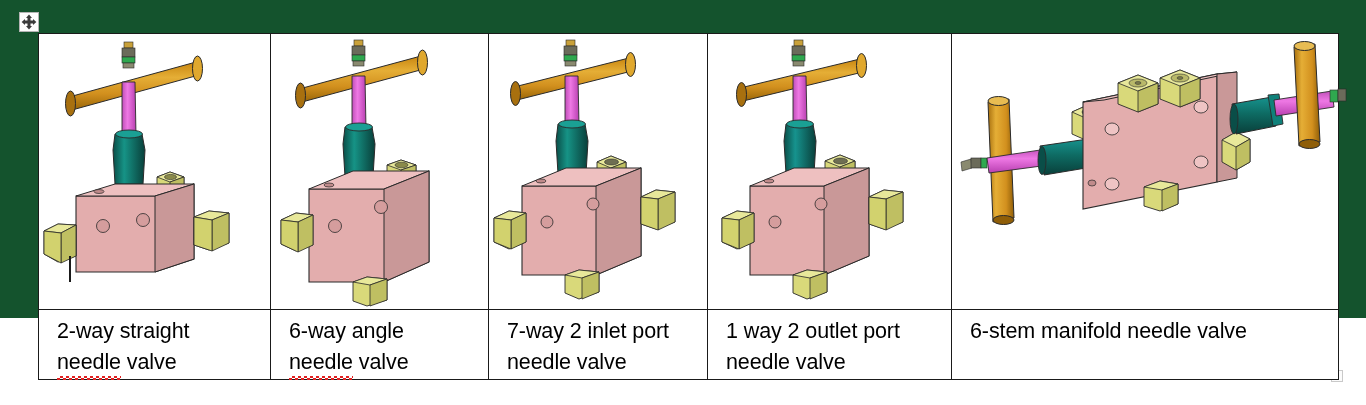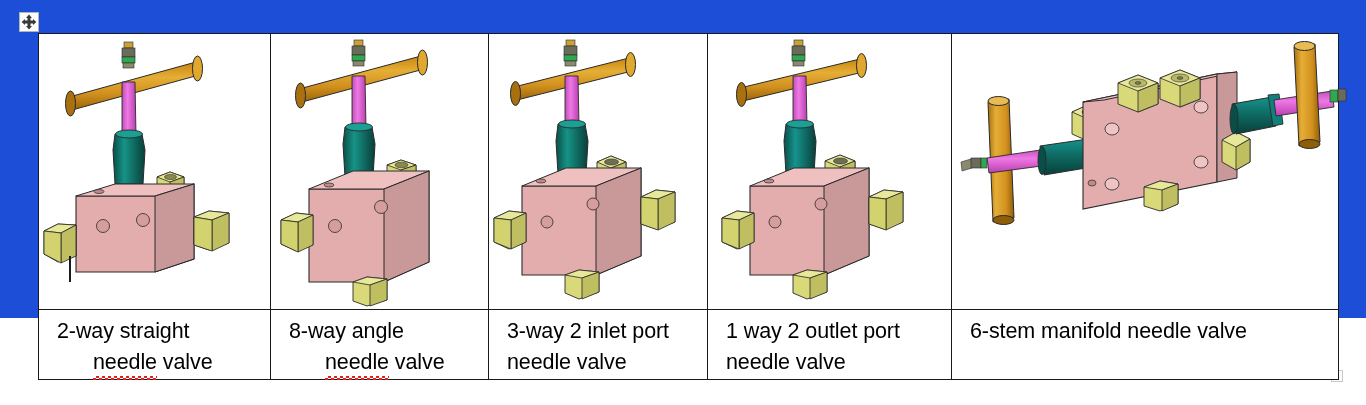--- a/index.html
+++ b/index.html
@@ -1,19 +1,19 @@
 <!DOCTYPE html>
 <html><head>
 <meta charset="utf-8">
 <style>
   html,body{margin:0;padding:0;background:#ffffff;}
   body{width:1366px;height:405px;overflow:hidden;
        font-family:"Liberation Sans",sans-serif;color:#000;}
 
-  #page{position:relative;width:1366px;height:318px;background:#1d4ed8;}
+  #page{position:relative;width:1366px;height:318px;background:#14532d;}
 
   
   .move-handle{position:absolute;left:19px;top:12px;width:20px;height:20px;
     border:1px solid #b4b4b4;background:#fdfdfd;box-sizing:border-box;}
   .move-handle svg{display:block;}
 
   
   .resize-handle{position:absolute;left:1331px;top:370px;width:12px;height:12px;
     border:1px solid #c9c9c9;background:#fbfbfb;box-sizing:border-box;}
 
@@ -26,21 +26,21 @@
   .cap-row td{height:64px;}
 
   .cellwrap{position:relative;width:100%;height:275px;overflow:visible;}
   .cellwrap svg{position:absolute;display:block;}
 
   
   .caption{padding:6px 0 0 18px;font-size:21.5px;line-height:1.46;
     color:#000;font-family:"Liberation Sans",sans-serif;letter-spacing:-0.1px;}
   .caption .ln{display:block;white-space:nowrap;}
   
-  .sp{position:relative;display:inline-block;margin-left:36px;}
+  .sp{position:relative;display:inline-block;}
   .sp::after{content:"";position:absolute;left:0;right:0;bottom:-1px;height:4px;
     background-image:
       radial-gradient(circle at 1.5px 3px, #e02020 1.3px, transparent 1.5px),
       radial-gradient(circle at 4.5px 1px, #e02020 1.3px, transparent 1.5px);
     background-size:6px 4px;background-repeat:repeat-x;}
 
   
   .caret{position:absolute;left:30px;top:222px;width:2px;height:26px;
     background:#1a1a1a;}
 </style>
@@ -513,27 +513,27 @@
 
     <tr class="cap-row">
       <td>
         <div class="caption">
           <span class="ln">2-way straight</span>
           <span class="ln"><span class="sp">needle</span> valve</span>
         </div>
       </td>
       <td>
         <div class="caption">
-          <span class="ln">8-way angle</span>
+          <span class="ln">6-way angle</span>
           <span class="ln"><span class="sp">needle</span> valve</span>
         </div>
       </td>
       <td>
         <div class="caption">
-          <span class="ln">3-way 2 inlet port</span>
+          <span class="ln">7-way 2 inlet port</span>
           <span class="ln">needle valve</span>
         </div>
       </td>
       <td>
         <div class="caption">
           <span class="ln">1 way 2 outlet port</span>
           <span class="ln">needle valve</span>
         </div>
       </td>
       <td>

